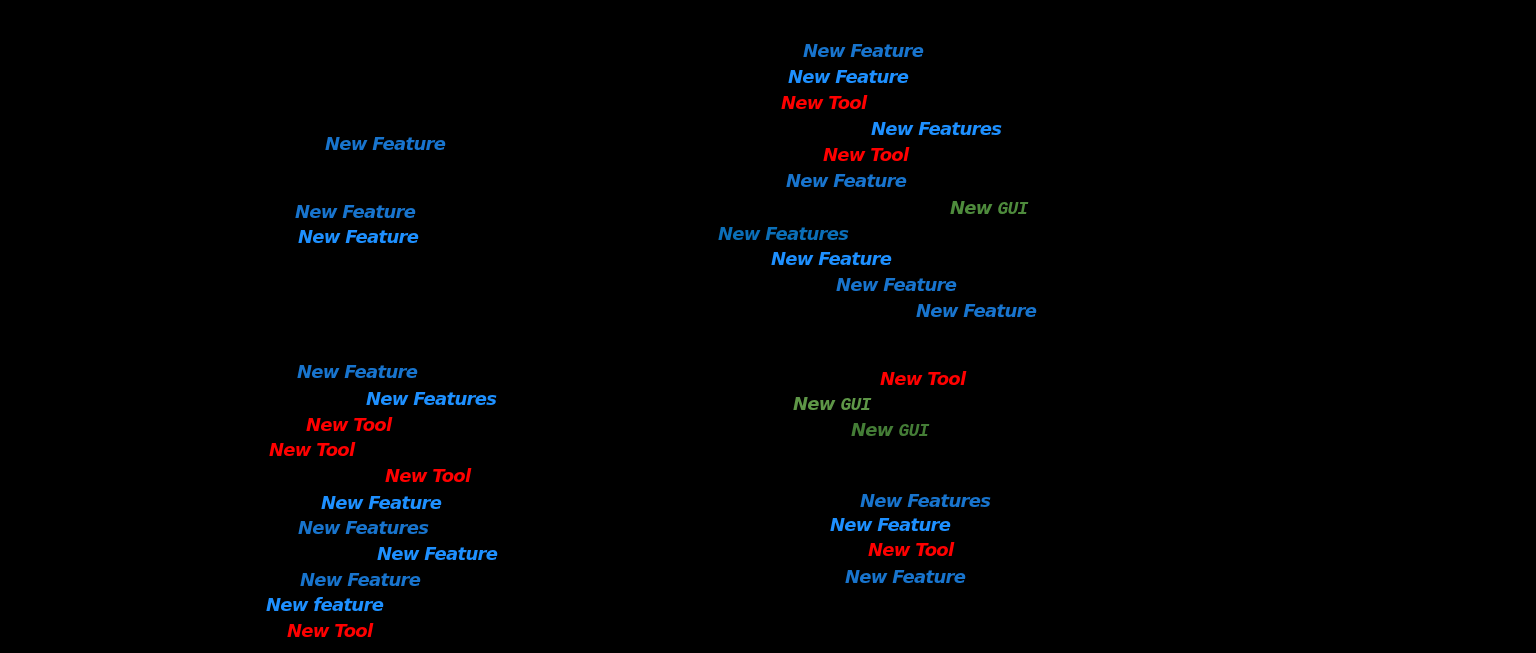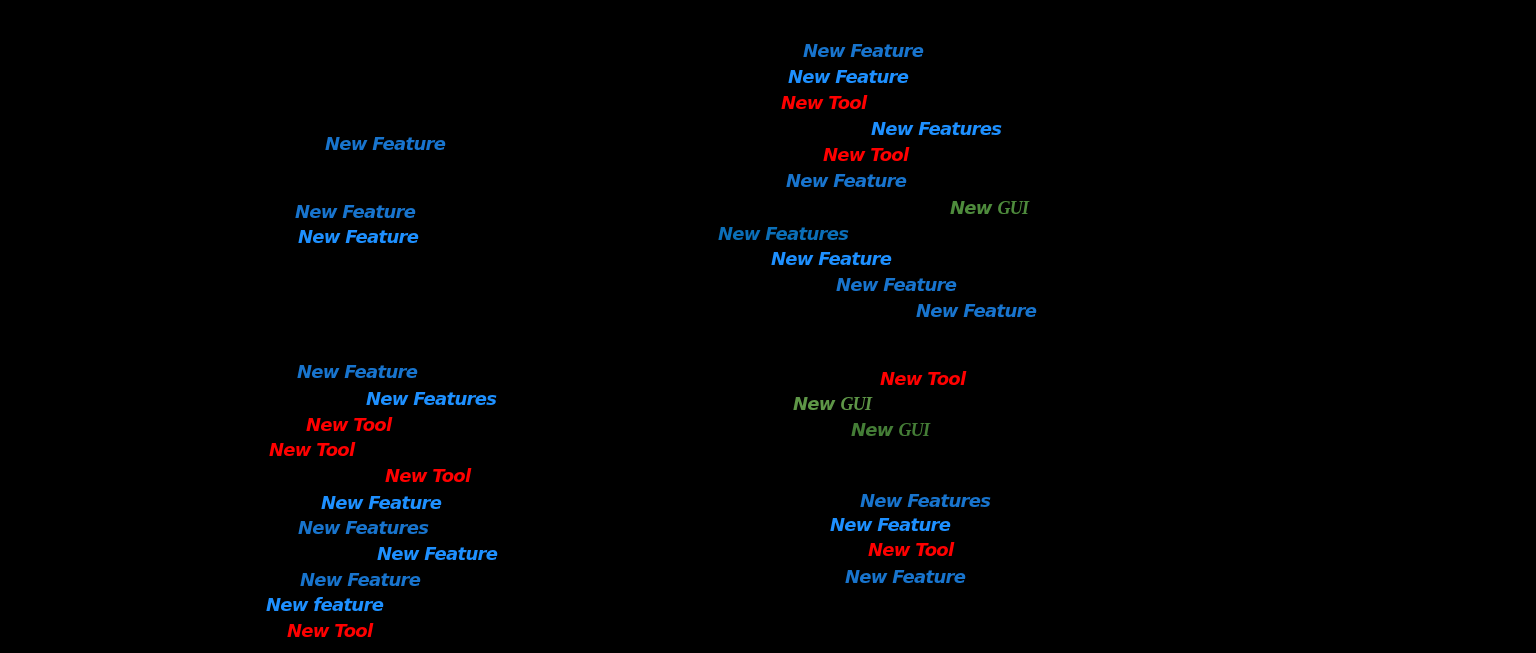--- a/index.html
+++ b/index.html
@@ -18,21 +18,21 @@
   .tag {
     position: absolute;
     font-size: 18px;
     line-height: 22px;
     font-weight: bold;
     font-style: italic;
     letter-spacing: -0.7px;
     white-space: nowrap;
   }
   .tag .serif-part {
-    font-family: Liberation Serif, serif;
+    font-family: Liberation Mono, monospace;
   }
 </style>
 </head>
 <body>
 
 <div class="canvas" id="canvas" style="background: rgb(0, 0, 0); width: 1236px; height: 653px;">
     <div class="tag" style="left: 803px; top: 40px; color: rgb(24, 116, 205);">New Feature</div>
     <div class="tag" style="left: 788px; top: 66px; color: rgb(30, 144, 255);">New Feature</div>
     <div class="tag" style="left: 781px; top: 92px; color: rgb(255, 0, 0);">New Tool</div>
     <div class="tag" style="left: 871px; top: 118px; color: rgb(30, 144, 255);">New Features</div>

